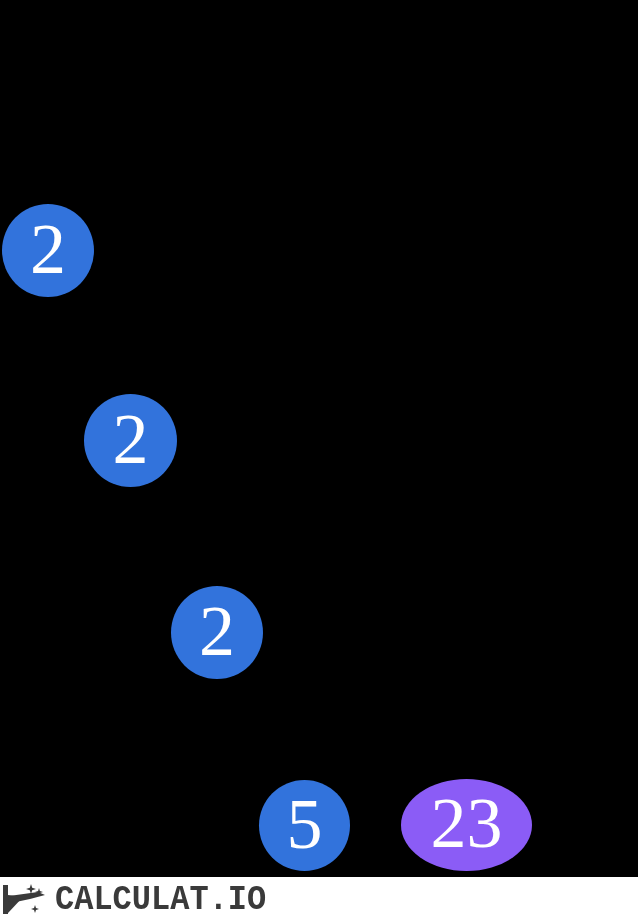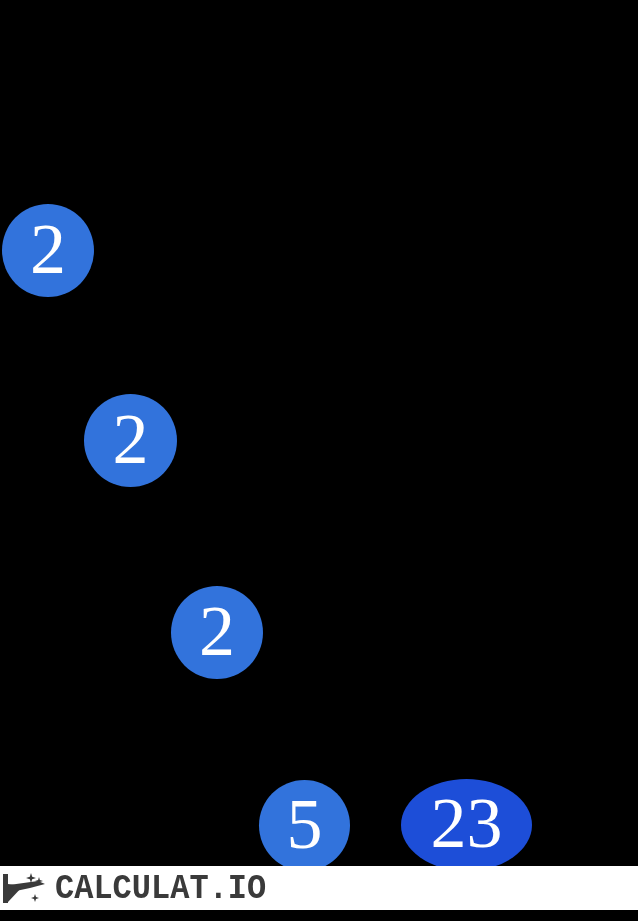--- a/index.html
+++ b/index.html
@@ -26,21 +26,21 @@
     line-height: 1;
     user-select: none;
   }
   .node span {
     display: block;
     transform: translateY(-2px);
   }
   .footer {
     position: absolute;
     left: 0;
-    bottom: 11px;
+    bottom: 0;
     width: 100%;
     height: 44px;
     display: flex;
     align-items: center;
   }
   .logo-icon {
     display: block;
     width: 46px;
     height: 31px;
     margin-left: 2px;
@@ -69,21 +69,21 @@
       </div>
       <div class="node" style="left: 84px; top: 394px; width: 93px; height: 93px; background: rgb(50, 115, 220); color: rgb(255, 255, 255);">
         <span>2</span>
       </div>
       <div class="node" style="left: 171px; top: 586px; width: 92px; height: 93px; background: rgb(50, 115, 220); color: rgb(255, 255, 255);">
         <span>2</span>
       </div>
       <div class="node" style="left: 259px; top: 780px; width: 91px; height: 91px; background: rgb(50, 115, 220); color: rgb(255, 255, 255);">
         <span>5</span>
       </div>
-      <div class="node" style="left: 401px; top: 779px; width: 131px; height: 92px; background: #1d4ed8; color: rgb(255, 255, 255);">
+      <div class="node" style="left: 401px; top: 779px; width: 131px; height: 92px; background: #8b5cf6; color: rgb(255, 255, 255);">
         <span>23</span>
       </div>
     </div>
 
   <div class="footer" style="background: rgb(255, 255, 255);">
     <svg class="logo-icon" viewBox="0 0 46 31" xmlns="http://www.w3.org/2000/svg" aria-hidden="true">
       <g class="logo-icon-shapes">
         <rect x="1" y="1" width="5" height="29" fill="#3a3a3a"></rect>
         <polygon points="6,11 21,13 6,29" fill="#3a3a3a"></polygon>
         <polygon points="7,12 36,8 43,11 28,15 9,19" fill="#3a3a3a"></polygon>

